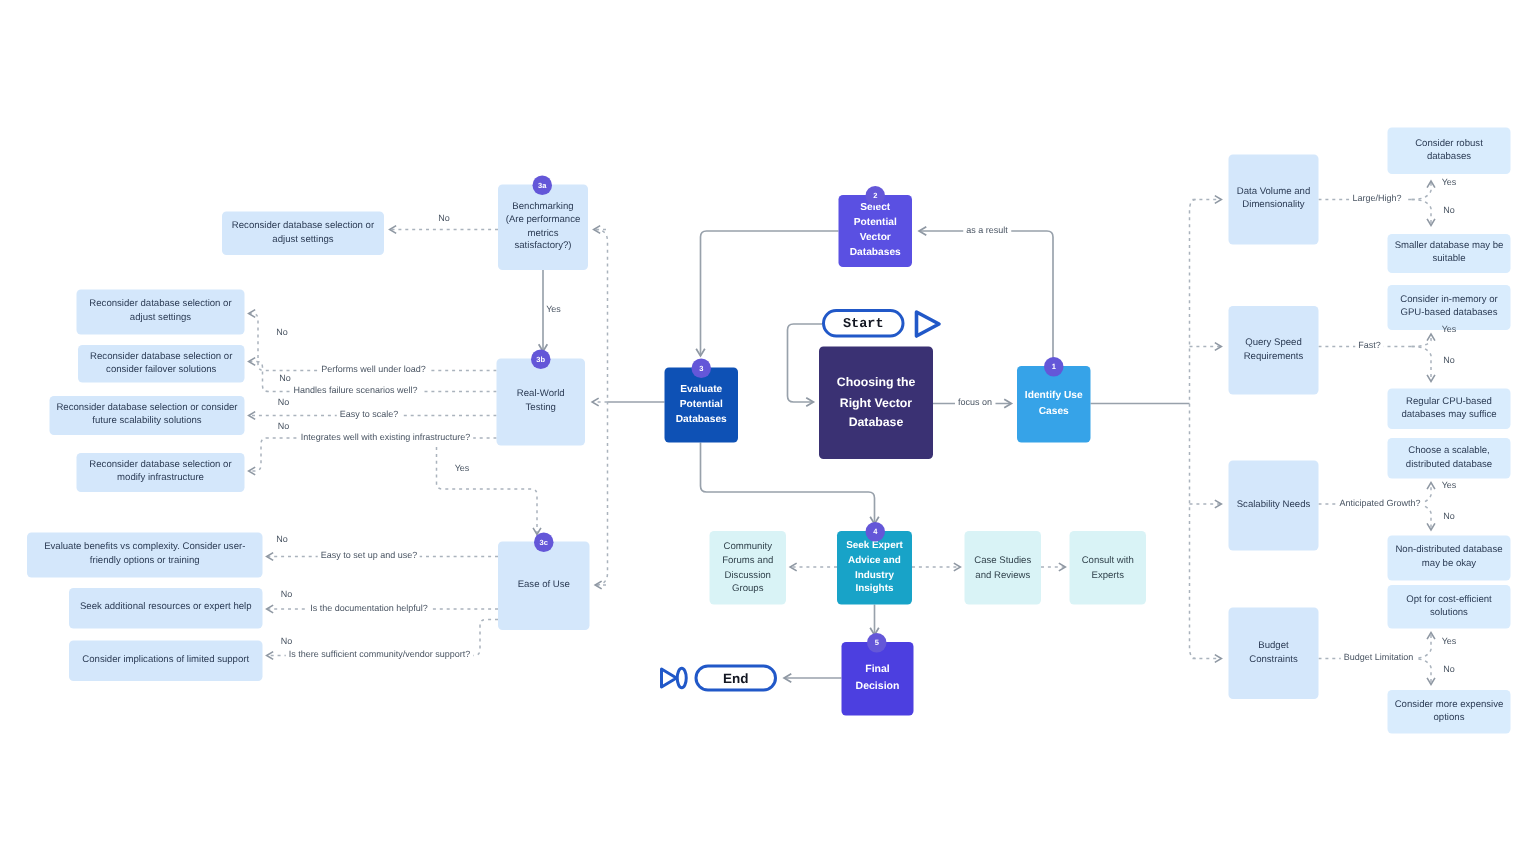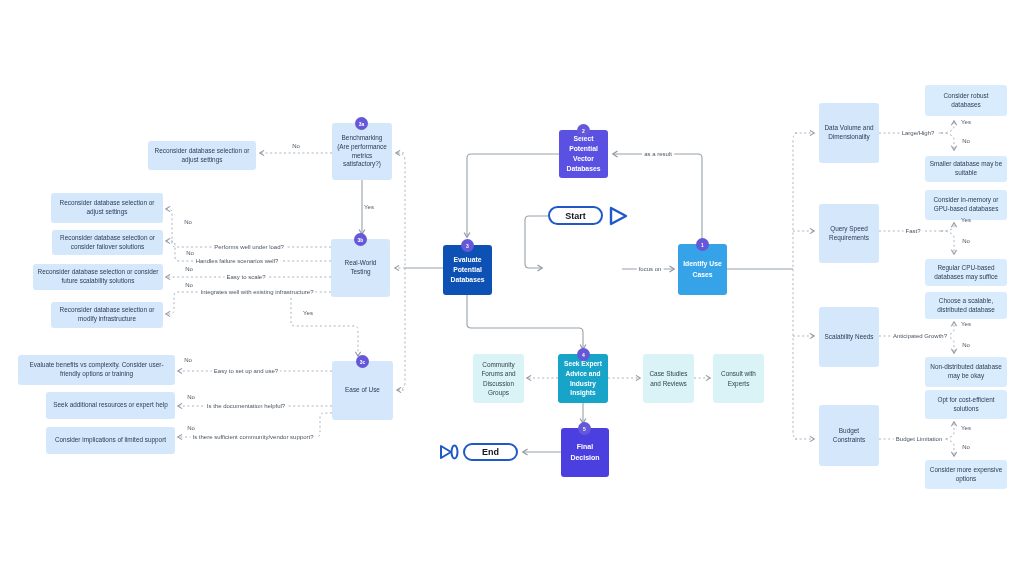--- a/index.html
+++ b/index.html
@@ -102,27 +102,28 @@
   <div class="node lb" style="left:332px;top:123px;width:60px;height:57px;">Benchmarking (Are performance metrics satisfactory?)</div>
   <div class="badge" style="left:355px;top:117px;">3a</div>
   <div class="node lb" style="left:331px;top:239px;width:59px;height:58px;">Real-World Testing</div>
   <div class="badge" style="left:354px;top:233px;">3b</div>
   <div class="node lb" style="left:332px;top:361px;width:61px;height:59px;">Ease of Use</div>
   <div class="badge" style="left:356px;top:355px;">3c</div>
 
   <div class="node main n-select" style="left:559px;top:130px;width:49px;height:48px;">Select Potential Vector Databases</div>
   <div class="badge" style="left:577px;top:124px;">2</div>
 
-  <div class="pill" style="left:548px;top:206px;width:55px;height:19px;">
+  <div class="pill" style="left:548px;top:206px;width:55px;height:19px;font-family:Liberation Mono, monospace;">
       <span>Start</span>
     </div>
   <svg class="icon" style="left:607px;top:206px;" width="24" height="20" viewBox="0 0 24 20">
     <path d="M4,2 L19,10 L4,18 Z" fill="#fff" stroke="#2158c8" stroke-width="2.4" stroke-linejoin="round"></path>
   </svg>
 
+  <div class="node main n-title" style="left:546px;top:231px;width:76px;height:75px;">Choosing the Right Vector Database</div>
 
   <div class="node main n-evaluate" style="left:443px;top:245px;width:49px;height:50px;">Evaluate Potential Databases</div>
   <div class="badge" style="left:461px;top:239px;">3</div>
 
   <div class="node main n-identify" style="left:678px;top:244px;width:49px;height:51px;">Identify Use Cases</div>
   <div class="badge" style="left:696px;top:238px;">1</div>
 
   <div class="node main n-seek" style="left:558px;top:354px;width:50px;height:49px;">Seek Expert Advice and Industry Insights</div>
   <div class="badge" style="left:577px;top:348px;">4</div>
 

